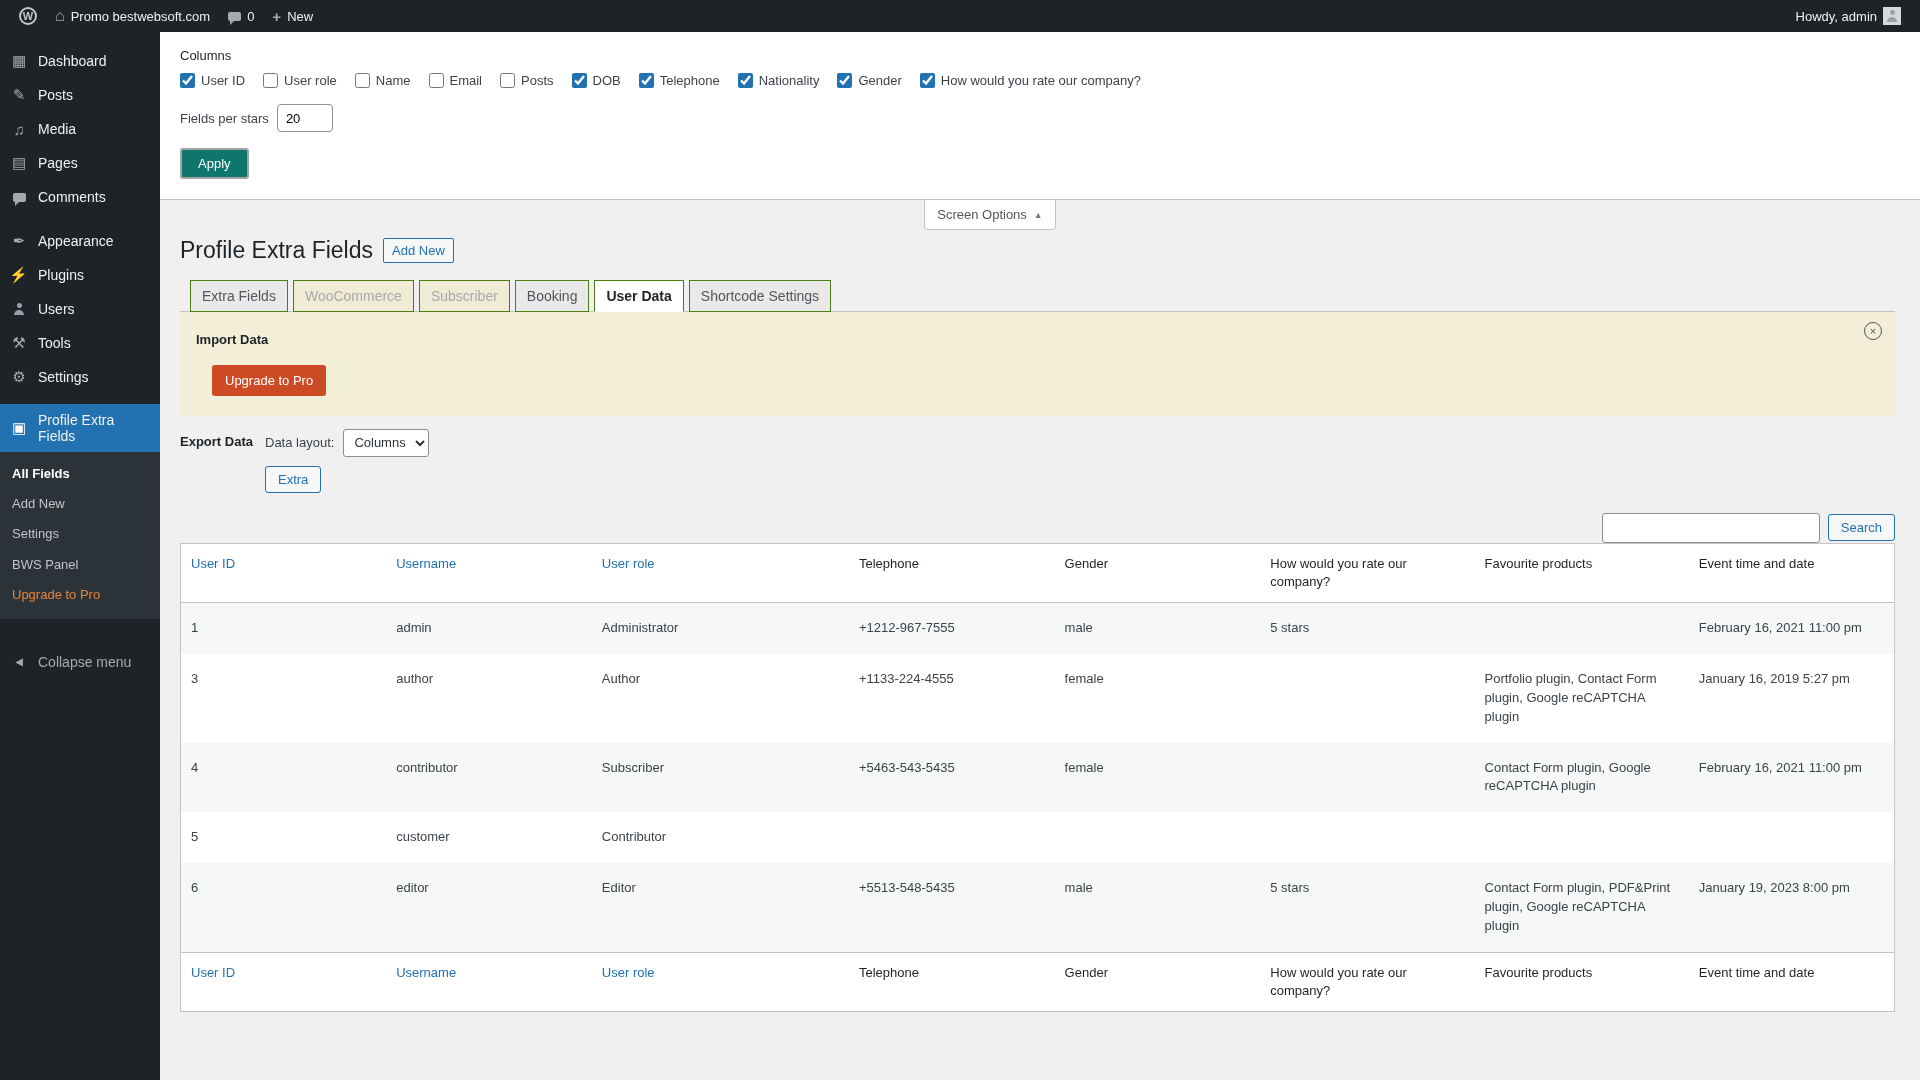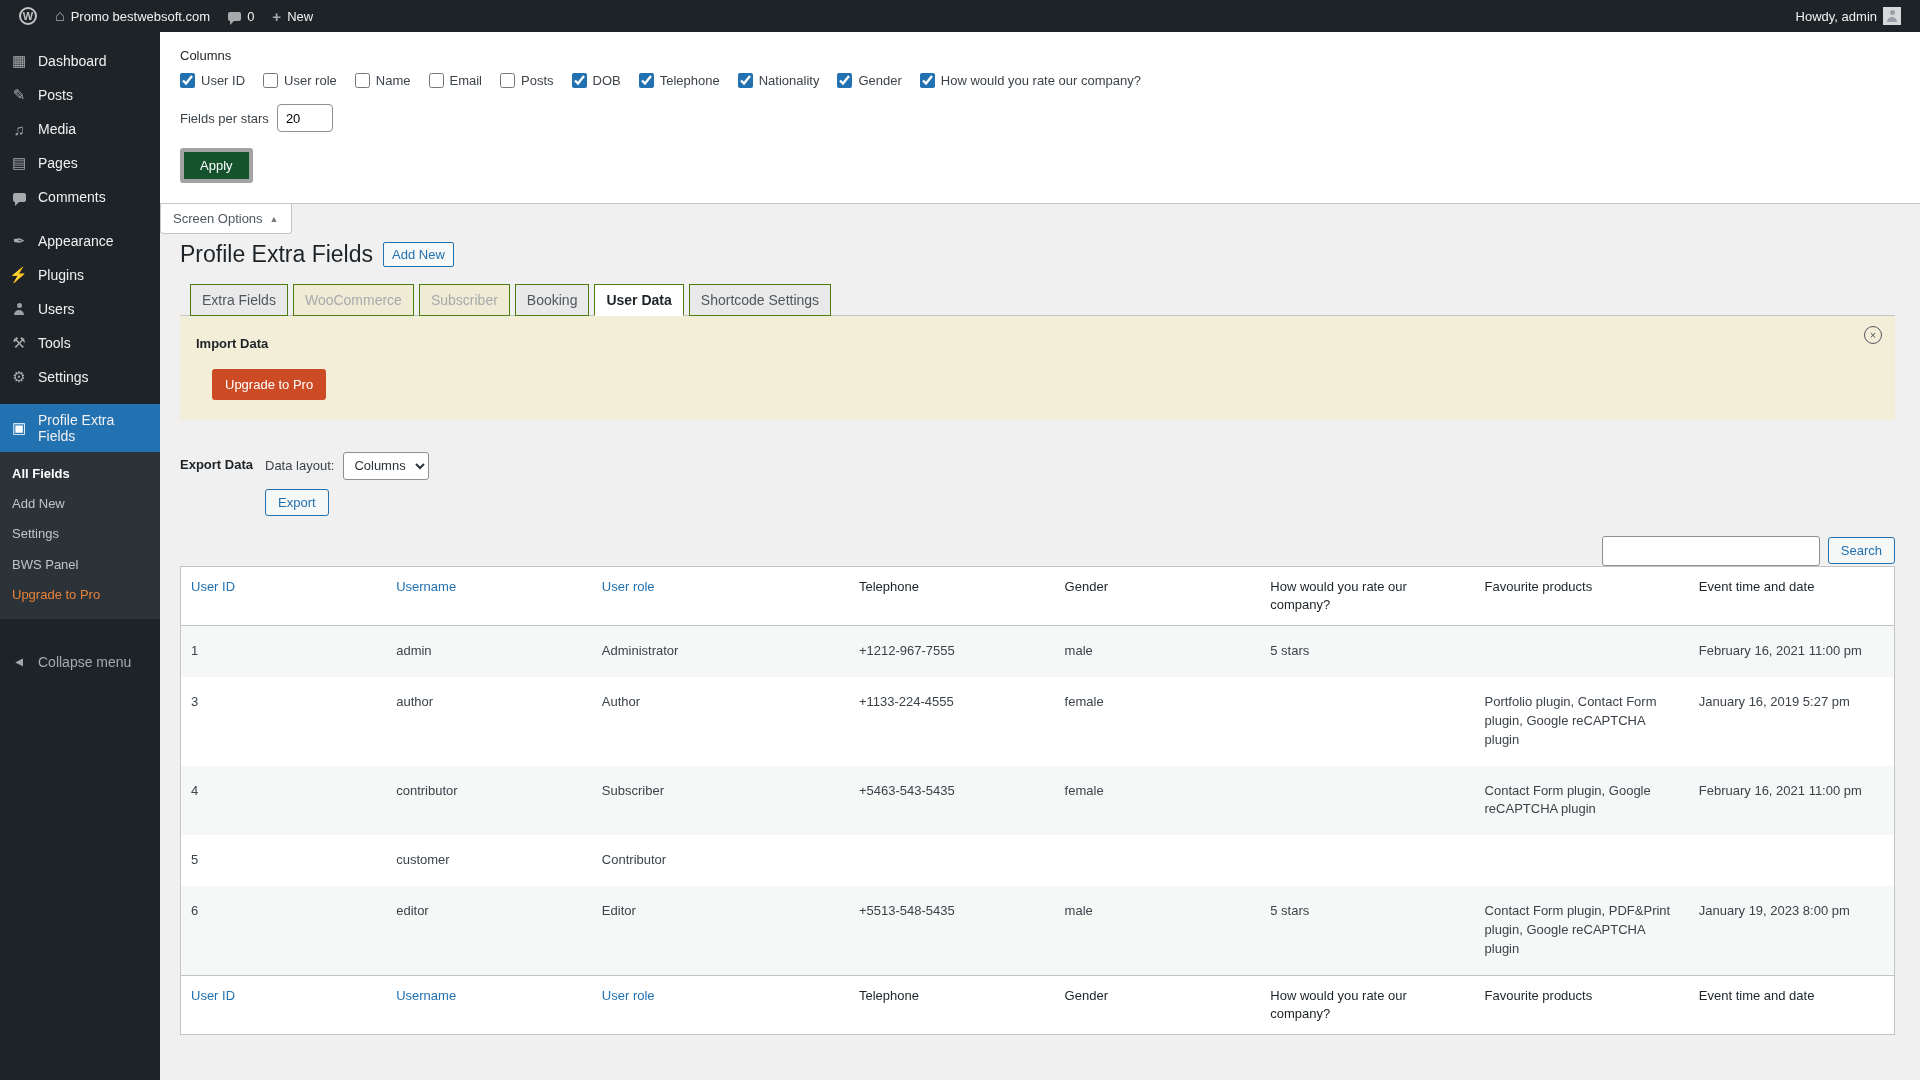--- a/index.html
+++ b/index.html
@@ -44,24 +44,24 @@
   #content { flex: 1; min-width: 0; }
 
   .so-panel { background: #fff; border-bottom: 1px solid #c3c4c7; padding: 16px 20px 20px; }
   .so-heading { font-size: 13px; color: #1d2327; margin-bottom: 10px; }
   .so-checkboxes { display: flex; flex-wrap: wrap; align-items: center; margin-bottom: 16px; }
   .so-cb { display: inline-flex; align-items: center; gap: 6px; margin-right: 18px; color: #3c434a; cursor: pointer; }
   .so-cb input { width: 15px; height: 15px; accent-color: #2271b1; cursor: pointer; }
   .so-pagination-row { display: flex; align-items: center; gap: 8px; margin-bottom: 16px; }
   .small-input { width: 56px; height: 28px; border: 1px solid #8c8f94; border-radius: 4px; padding: 0 8px; font-size: 13px; font-family: "Liberation Sans", sans-serif; background: #fff; }
 
-  .btn-primary { background: #14532d; border: 4px solid #a3a3a3; color: #fff; font-size: 13px; padding: 6px 16px; border-radius: 3px; cursor: pointer; font-family: "Liberation Sans", sans-serif; }
+  .btn-primary { background: #0f766e; border: 2px solid #a3a3a3; color: #fff; font-size: 13px; padding: 6px 16px; border-radius: 3px; cursor: pointer; font-family: "Liberation Sans", sans-serif; }
   .btn-secondary { background: #f6f7f7; border: 1px solid #2271b1; color: #2271b1; font-size: 13px; padding: 5px 12px; border-radius: 3px; cursor: pointer; font-family: "Liberation Sans", sans-serif; }
 
-  .so-toggle-row { display: flex; justify-content: flex-start; padding-right: 100px; }
+  .so-toggle-row { display: flex; justify-content: center; padding-right: 100px; }
   .so-toggle { background: #fff; border: 1px solid #c3c4c7; border-top: none; border-radius: 0 0 4px 4px; padding: 7px 12px; font-size: 13px; color: #50575e; display: inline-flex; align-items: center; gap: 7px; cursor: pointer; font-family: "Liberation Sans", sans-serif; }
   .chev-up { font-size: 9px; color: #787c82; }
 
   .content-inner { padding: 0 25px 0 20px; }
   .title-row { display: flex; align-items: center; gap: 10px; margin-top: 6px; }
   .title-row h1 { font-size: 23px; font-weight: 400; color: #1d2327; line-height: 1.3; }
   .page-title-action { border: 1px solid #2271b1; color: #2271b1; background: #f6f7f7; font-size: 13px; padding: 4px 8px; border-radius: 2px; }
 
   .nav-tabs { display: flex; align-items: flex-end; border-bottom: 1px solid #c3c4c7; margin-top: 14px; padding-left: 10px; }
   .nav-tab { border: 1px solid #4d7c0f; margin-left: 5px; margin-bottom: -1px; padding: 7px 11px; font-size: 14px; background: #e9e9e9; color: #50575e; }
@@ -72,21 +72,21 @@
   .import-box { background: #f3eed7; padding: 15px 16px 20px; position: relative; }
   .dismiss { position: absolute; top: 10px; right: 13px; width: 18px; height: 18px; border: 1.5px solid #50575e; border-radius: 50%; background: transparent; color: #50575e; font-size: 11px; line-height: 14px; text-align: center; cursor: pointer; padding: 0; }
   .form-row { display: flex; }
   .form-label { width: 85px; min-width: 85px; font-weight: bold; font-size: 13px; color: #1d2327; padding-top: 5px; }
   .file-row { display: flex; align-items: center; gap: 9px; }
   .file-btn { background: #efefef; border: 1px solid #767676; border-radius: 2px; padding: 4px 10px; font-size: 13px; color: #2c3338; cursor: pointer; font-family: "Liberation Sans", sans-serif; }
   .file-status { color: #3c434a; }
   .mt8 { margin-top: 9px; }
   .btn-upgrade { margin: 18px 0 0 16px; background: #cc4a24; border: none; color: #fff; font-size: 13px; padding: 8px 13px; border-radius: 3px; cursor: pointer; font-family: "Liberation Sans", sans-serif; }
 
-  .export-section { margin-top: 32px; }
+  .export-section { margin-top: 13px; }
   .layout-row { display: flex; align-items: center; gap: 9px; }
   .layout-row select { height: 28px; border: 1px solid #8c8f94; border-radius: 3px; background: #fff; font-size: 13px; padding: 2px 6px; font-family: "Liberation Sans", sans-serif; color: #2c3338; }
 
   .tablenav-top { display: flex; justify-content: flex-end; align-items: center; gap: 8px; margin-top: 20px; }
   .search-input { width: 218px; height: 30px; border: 1px solid #8c8f94; border-radius: 3px; background: #fff; padding: 0 8px; font-size: 13px; font-family: "Liberation Sans", sans-serif; }
   .items-count { text-align: right; font-size: 13px; color: #3c434a; margin: 7px 2px 5px; }
 
   .list-table { width: 100%; border-collapse: collapse; background: #fff; border: 1px solid #c3c4c7; }
   .list-table th { text-align: left; font-size: 13px; font-weight: 400; color: #1d2327; padding: 11px 10px; vertical-align: top; line-height: 1.4; }
   .list-table thead th { border-bottom: 1px solid #c3c4c7; }
@@ -277,21 +277,21 @@
       <section class="export-section">
         <div class="form-row">
           <div class="form-label">Export Data</div>
           <div class="form-content">
             <div class="layout-row">
               <span>Data layout:</span>
               <select>
                 <option>Columns</option>
               </select>
             </div>
-            <button class="btn-secondary mt8">Export</button>
+            <button class="btn-secondary mt8">Extra</button>
           </div>
         </div>
       </section>
 
       <div class="tablenav-top">
         <input type="text" class="search-input" style="">
         <button class="btn-secondary">Search</button>
       </div>
 
       <table class="list-table">

